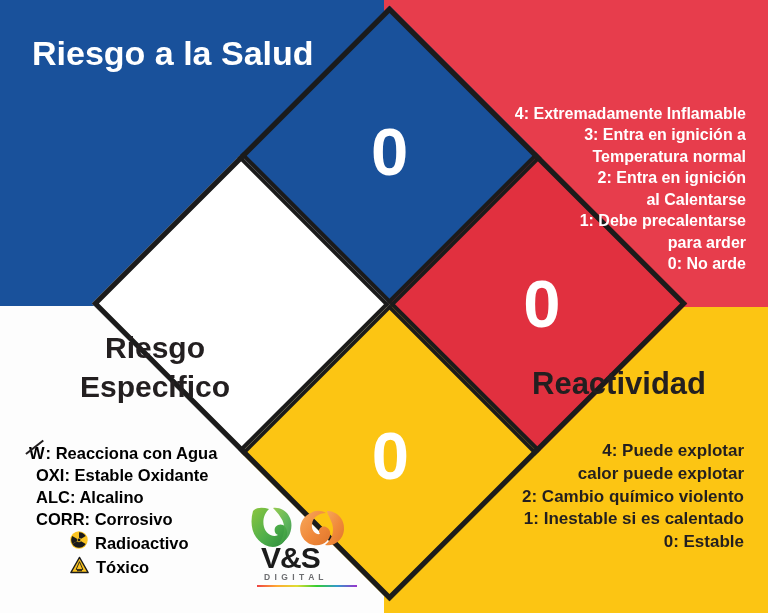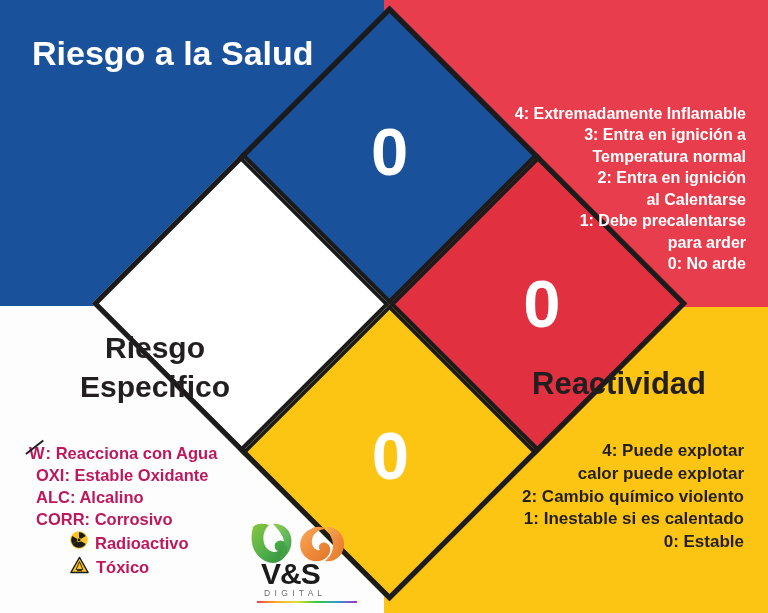--- a/index.html
+++ b/index.html
@@ -106,21 +106,21 @@
   }
   #list-fire {
     right: 22px; top: 103px;
     font-size: 16px;
     color: #ffffff;
     text-align: right;
   }
   #list-specific {
     left: 28px; top: 442px;
     font-size: 16.5px;
-    color: #be185d;
+    color: #000000;
     text-align: left;
   }
   #list-react {
     right: 24px; top: 440px;
     font-size: 17px;
     color: #231f20;
     text-align: right;
   }
 
   
@@ -145,21 +145,21 @@
     align-items: center;
     gap: 7px;
     padding-left: 42px;
     margin-top: 1px;
   }
   .ico { flex: 0 0 auto; display: block; }
 
   
   #logo {
     position: absolute;
-    left: 247px; top: 521px;
+    left: 247px; top: 505px;
     width: 118px; height: 84px;
   }
   #logo svg { display: block; }
 
   
   .rainbow {
     position: absolute;
     left: 10px; bottom: 2px;
     width: 100px; height: 2px;
     background: linear-gradient(to right,#e44,#fa3,#dd3,#3c3,#39c,#93c);
@@ -278,17 +278,17 @@
         </linearGradient>
       </defs>
 
       <path d="M6 6 C2 20 6 34 18 40 C28 45 38 40 40 30 C41 22 36 18 31 20 C26 22 27 29 31 30 C26 33 19 29 17 22 C15 14 18 8 22 4 C16 2 9 2 6 6 Z" fill="url(#gGreen)"></path>
       <path d="M26 3 C34 2 42 7 44 16 C46 26 41 36 32 39 C38 30 39 20 34 13 C31 8 28 5 26 3 Z" fill="url(#gGreen)" opacity="0.9"></path>
 
       <path d="M64 8 C54 12 50 24 56 33 C61 41 73 43 80 36 C85 31 84 24 79 22 C74 20 70 25 73 29 C68 30 64 25 65 19 C66 12 72 8 79 8 C74 5 68 5 64 8 Z" fill="url(#gOrange)"></path>
       <path d="M80 6 C90 6 98 14 97 25 C96 35 87 42 78 40 C86 34 88 24 84 16 C82 11 80 8 80 6 Z" fill="url(#gOrange)"></path>
     </svg>
     <div style="position:absolute; left:14px; top:38px; font-size:30px; font-weight:bold; color:#1b1b1b; letter-spacing:-1px; line-height:1;">V&amp;S</div>
-    <div style="position:absolute; left:17px; top:68px; font-size:8.5px; font-weight:normal; color:#6d6e71; letter-spacing:1px; line-height:1;">D I G I T A L</div>
+    <div style="position:absolute; left:17px; top:68px; font-size:8.5px; font-weight:bold; color:#6d6e71; letter-spacing:1px; line-height:1;">D I G I T A L</div>
     <div class="rainbow"></div>
   </div>
 
 </div>
 
 </body></html>

